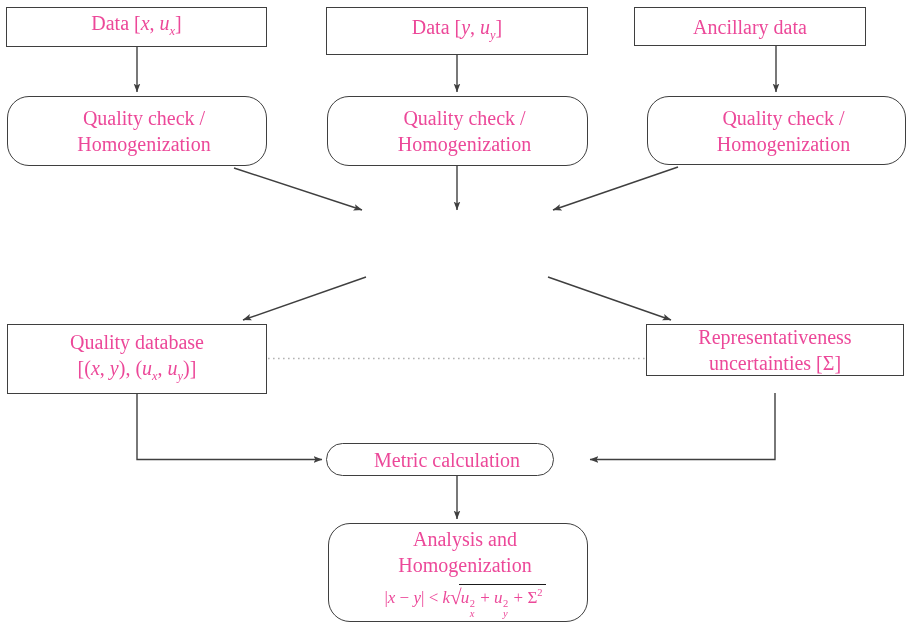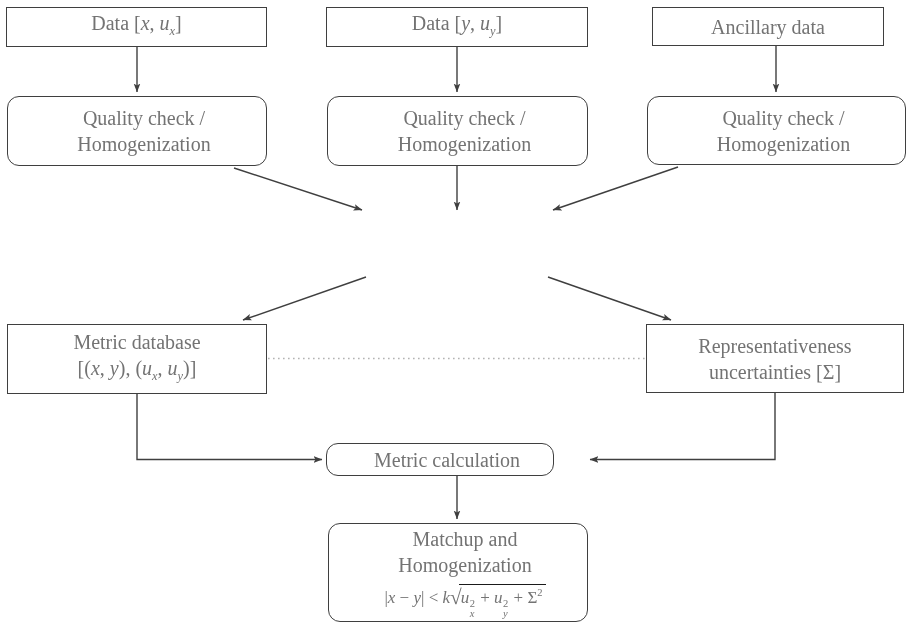--- a/index.html
+++ b/index.html
@@ -1,28 +1,28 @@
 <!DOCTYPE html>
 <html><head>
 <meta charset="utf-8">
 <style>
   html,body { margin:0; padding:0; background:#ffffff; }
   #canvas {
     position:relative; width:912px; height:626px; background:#ffffff;
-    font-family:"Liberation Serif","DejaVu Serif",serif; color:#737373;
+    font-family:"Liberation Serif","DejaVu Serif",serif; color:#ec4899;
     overflow:hidden;
   }
   #edges { position:absolute; left:0; top:0; width:912px; height:626px; }
   .box {
     position:absolute; box-sizing:border-box;
     border:1.5px solid #3f3f3f; background:#ffffff;
     display:flex; flex-direction:column; justify-content:center; align-items:center;
     text-align:center; font-size:20px; line-height:26px;
   }
-  .round { border-radius:12px;padding-left:14px; }
+  .round { border-radius:22px;padding-left:14px; }
   .v { font-style:italic; font-family:"Liberation Serif","DejaVu Serif",serif; }
   sub.v { font-size:0.62em; }
   .formula { font-size:17px; line-height:22px; margin-top:6px; white-space:nowrap; }
   .radical { font-size:1.25em; line-height:1; position:relative; top:1px; }
   .radicand {
     display:inline-block; border-top:1.4px solid #1a1a1a;
     margin-left:-3px; padding:2px 3px 0 2px; line-height:1.1;
   }
   .ss {
     display:inline-flex; flex-direction:column; align-items:flex-start;
@@ -56,60 +56,60 @@
       <path d="M775,393 L775,459.5 L590,459.5" marker-end="url(#ah)"></path>
       <path d="M457,476 L457,519" marker-end="url(#ah)"></path>
     </g>
     <path d="M268,358.5 L645,358.5" stroke="#b3b3b3" stroke-width="1.6" stroke-dasharray="1.6 3.4" fill="none"></path>
   </svg>
 
   <div class="box" style="left:6px;top:7px;width:261px;height:40px">
     <div><span>Data [</span><span class="v">x</span><span>, </span><span class="v">u</span><sub class="v">x</sub><span>]</span></div>
   </div>
 
-  <div class="box" style="left:326px;top:7px;width:262px;height:40px">
+  <div class="box" style="left:326px;top:7px;width:262px;height:48px">
     <div><span>Data [</span><span class="v">y</span><span>, </span><span class="v">u</span><sub class="v">y</sub><span>]</span></div>
   </div>
 
-  <div class="box" style="left:652px;top:7px;width:232px;height:39px">
+  <div class="box" style="left:634px;top:7px;width:232px;height:39px">
     <div>Ancillary data</div>
   </div>
 
   <div class="box round" style="left:7px;top:96px;width:260px;height:70px">
     <div>Quality check /</div>
     <div>Homogenization</div>
   </div>
 
   <div class="box round" style="left:327px;top:96px;width:261px;height:70px">
     <div>Quality check /</div>
     <div>Homogenization</div>
   </div>
 
   <div class="box round" style="left:647px;top:96px;width:259px;height:69px">
     <div>Quality check /</div>
     <div>Homogenization</div>
   </div>
 
 
   <div class="box" style="left:7px;top:324px;width:260px;height:70px">
-    <div>Metric database</div>
+    <div>Quality database</div>
     <div><span>[(</span><span class="v">x</span><span>, </span><span class="v">y</span><span>), (</span><span class="v">u</span><sub class="v">x</sub><span>, </span><span class="v">u</span><sub class="v">y</sub><span>)]</span></div>
   </div>
 
-  <div class="box" style="left:646px;top:324px;width:258px;height:69px">
+  <div class="box" style="left:646px;top:324px;width:258px;height:52px">
     <div>Representativeness</div>
     <div>uncertainties [Σ]</div>
   </div>
 
   <div class="box round" style="left:326px;top:443px;width:228px;height:33px">
     <div>Metric calculation</div>
   </div>
 
   <div class="box round" style="left:328px;top:523px;width:260px;height:99px">
-    <div>Matchup and</div>
+    <div>Analysis and</div>
     <div>Homogenization</div>
     <div class="formula"><span>|</span><span class="v">x</span><span> − </span><span class="v">y</span><span>| &lt; </span><span class="v">k</span><span class="radical">√</span><span class="radicand"><span class="v">u</span><span class="ss">
             <span class="sp">2</span>
             <span class="sb">x</span>
           </span><span> + </span><span class="v">u</span><span class="ss">
             <span class="sp">2</span>
             <span class="sb">y</span>
           </span><span> + </span><span>Σ</span><sup>2</sup></span></div>
   </div>
 

